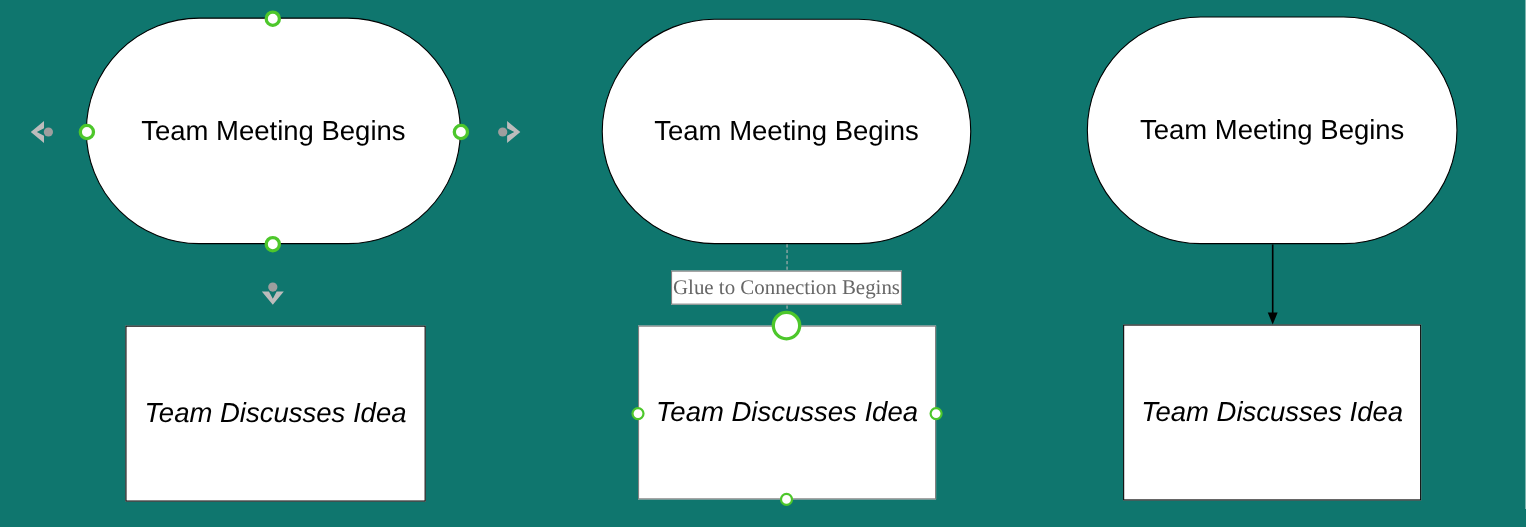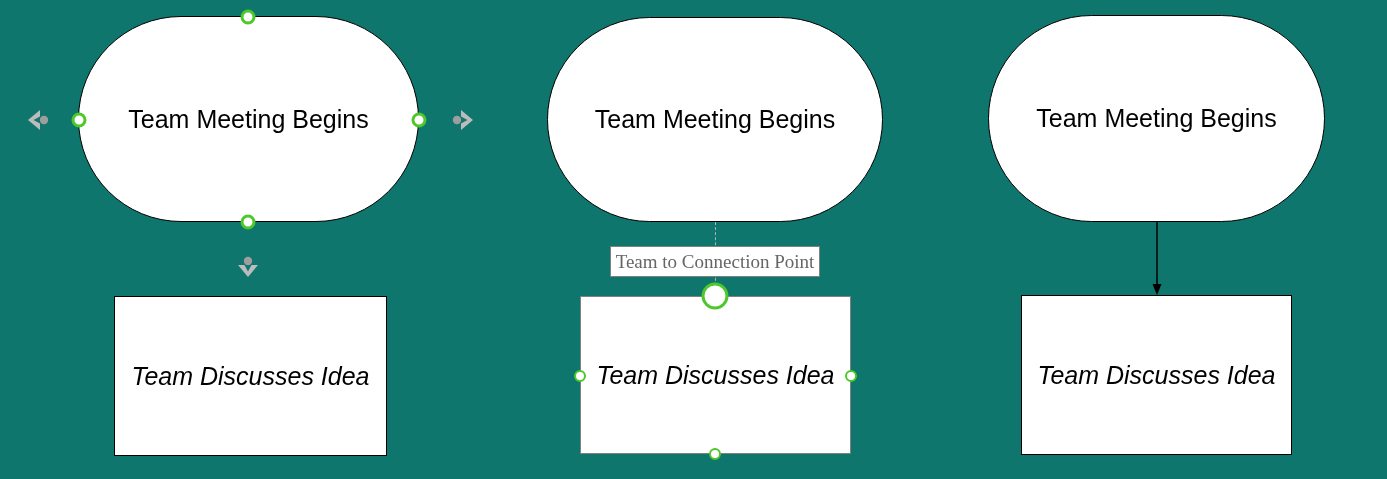--- a/index.html
+++ b/index.html
@@ -114,21 +114,21 @@
     <span>Team Discusses Idea</span>
   </div>
 
   <div class="shape stadium" id="stadium-2">
     <span>Team Meeting Begins</span>
   </div>
 
   <div class="dashed-drag-line"></div>
 
   <div class="glue-tooltip">
-    <span>Team to Connection Point</span>
+    <span>Glue to Connection Begins</span>
   </div>
 
   <div class="shape rect selected" id="rect-2">
     <span>Team Discusses Idea</span>
   </div>
 
   <span class="cp lg" style="left:715px;top:296px;"></span>
   <span class="cp sm" style="left:580px;top:376px;"></span>
   <span class="cp sm" style="left:851px;top:376px;"></span>
   <span class="cp sm" style="left:715px;top:454px;"></span>

